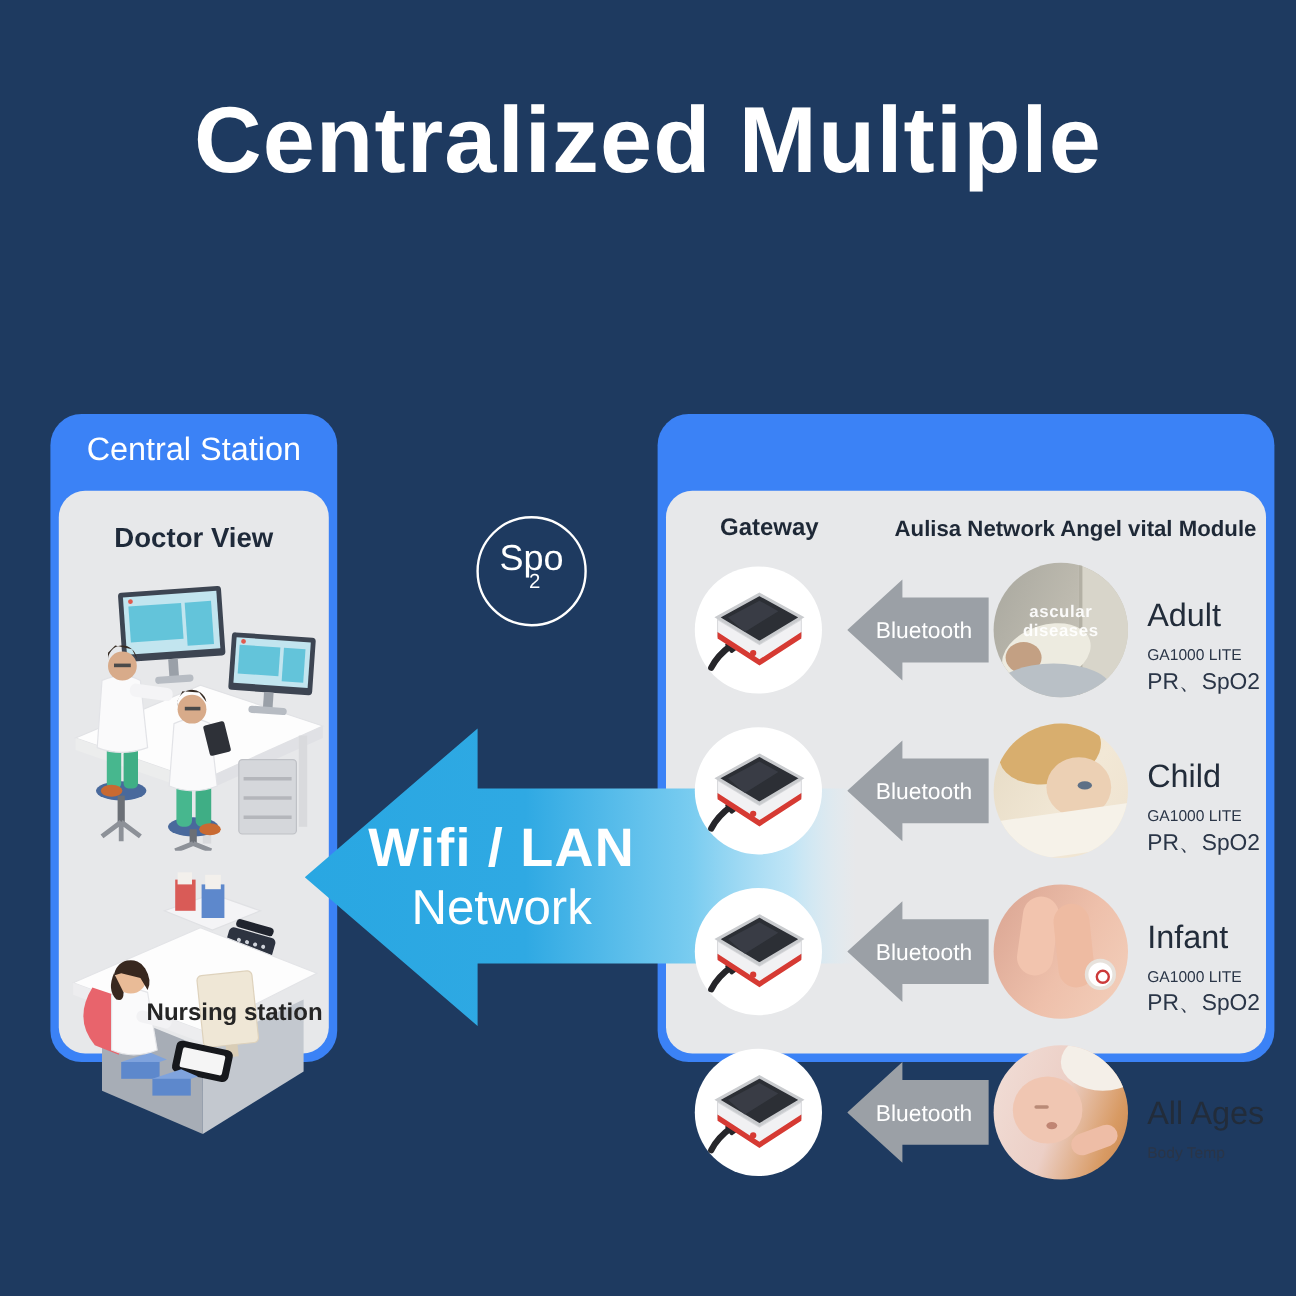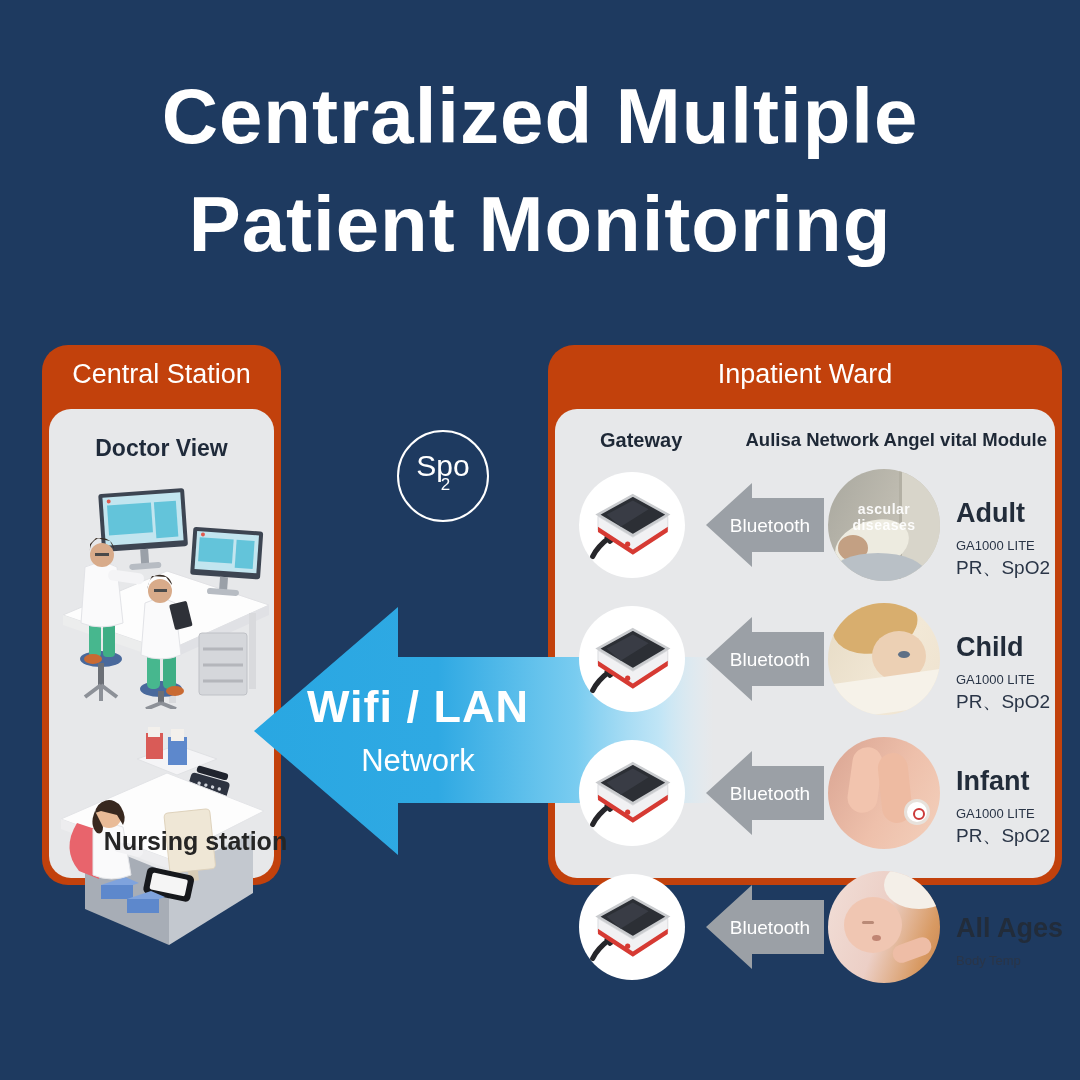--- a/index.html
+++ b/index.html
@@ -4,50 +4,50 @@
 <style>
   html,body{margin:0;padding:0;background:#0c1830;}
   .stage{position:relative;width:1080px;height:1080px;overflow:hidden;
          background:#1e3a60;font-family:"Liberation Sans",sans-serif;}
 
   
   .title{position:absolute;top:62px;left:0;width:100%;text-align:center;
          color:#ffffff;font-weight:bold;font-size:78px;line-height:108px;letter-spacing:1px;}
 
   
-  .panel{position:absolute;top:345px;height:540px;background:#c2410c;border-radius:26px;}
+  .panel{position:absolute;top:345px;height:540px;background:#3b82f6;border-radius:26px;}
   .panel.left{left:42px;width:239px;}
   .panel.right{left:548px;width:514px;}
   .panel-header{position:absolute;top:0;left:0;right:0;height:64px;line-height:58px;
                 text-align:center;color:#ffffff;font-size:27px;}
   .card{position:absolute;top:64px;left:7px;right:7px;bottom:7px;
         background:#e7e8ea;border-radius:22px;}
 
   
   .dv-label{position:absolute;top:26px;left:0;right:0;text-align:center;
             font-size:23px;font-weight:bold;color:#1f2a3a;}
   .ns-label{position:absolute;bottom:22px;left:0;right:0;text-align:center;
-            font-size:25px;font-weight:bold;color:#252525;transform:translateX(34px);}
+            font-size:20px;font-weight:bold;color:#252525;transform:translateX(34px);}
   .illus{position:absolute;left:0;}
 
   
   .card-head{position:absolute;top:20px;left:45px;right:8px;display:flex;
-             justify-content:space-between;align-items:flex-start;}
+             justify-content:space-between;align-items:center;}
   .gateway-label{font-size:20px;font-weight:bold;color:#1e2836;}
   .module-label{font-size:18.5px;font-weight:bold;color:#1e2836;}
 
   
   .ward-row{position:absolute;left:0;width:500px;height:134px;z-index:5;}
   .gw-circle{position:absolute;left:24px;top:14px;width:106px;height:106px;
              background:#ffffff;border-radius:50%;display:flex;align-items:center;justify-content:center;}
   .bt-arrow{position:absolute;left:151px;top:23px;width:118px;height:88px;}
   .photo{position:absolute;left:273px;top:11px;width:112px;height:112px;border-radius:50%;overflow:hidden;}
   .labels{position:absolute;left:401px;top:0;height:134px;width:100px;display:flex;
           flex-direction:column;justify-content:center;}
-  .p-name{font-size:27px;font-weight:bold;color:#222c3a;white-space:nowrap;margin-top:28px;}
+  .p-name{font-size:27px;font-weight:normal;color:#222c3a;white-space:nowrap;margin-top:28px;}
   .p-sub1{font-size:13px;color:#2a3547;margin-top:9px;white-space:nowrap;}
   .p-sub2{font-size:19px;color:#2a3547;margin-top:2px;white-space:nowrap;}
 
   .photo-overlay{position:absolute;top:32px;left:0;right:0;text-align:center;
                  color:rgba(255,255,255,.92);font-size:14px;font-weight:bold;letter-spacing:.5px;}
 
   
   .photo div{position:absolute;}
   .photo-adult{background:linear-gradient(115deg,#a9a89f,#bcb9ae 45%,#d2cfc5);}
   .ph-equip{right:-6px;top:0;width:44px;height:112px;background:#d8d5ca;border-left:3px solid #b3b0a4;}
@@ -79,30 +79,29 @@
          color:#ffffff;z-index:4;box-sizing:border-box;flex-direction:column;}
   .vital .v-main{font-size:30px;}
   .vital sup{font-size:17px;margin-left:5px;transform:translateY(-8px);}
   .vital.small .v-main{font-size:17.5px;letter-spacing:-1px;}
   .v-spo{top:430px;} .v-pr{top:544px;} .v-bt{top:820px;}
 
   
   .big-arrow{position:absolute;left:252px;top:595px;width:470px;height:280px;z-index:2;}
   .arrow-text{position:absolute;left:6px;top:86px;width:320px;text-align:center;color:#ffffff;}
   .arrow-text .l1{font-size:45px;font-weight:bold;letter-spacing:1px;}
-  .arrow-text .l2{font-size:31px;margin-top:10px;}
+  .arrow-text .l2{font-size:41px;margin-top:0;}
 </style>
 </head>
 <body>
 
 <div class="stage">
 
   <div class="title">
     <div>Centralized Multiple</div>
-    <div>Patient Monitoring</div>
   </div>
 
   <div class="panel left">
     <div class="panel-header">Central Station</div>
     <div class="card">
       <div class="dv-label">Doctor View</div>
 
       <svg class="illus" style="top:54px;" width="225" height="246" viewBox="0 0 225 246">
 
         <polygon points="14,152 118,108 220,142 118,188" fill="#fdfdfd" stroke="#e1e2e5"></polygon>
@@ -208,21 +207,20 @@
         <circle cx="60" cy="108" r="13" fill="#e9bb97"></circle>
         <path d="M46 106 a14 14 0 0 1 26 -6 q6 10 2 18 l-6 -10 -16 -4 z" fill="#38281f"></path>
         <path d="M46 104 q-6 14 2 22 q6 2 6 -6 z" fill="#38281f"></path>
       </svg>
 
       <div class="ns-label">Nursing station</div>
     </div>
   </div>
 
   <div class="panel right">
-    <div class="panel-header">Inpatient Ward</div>
     <div class="card">
       <div class="card-head">
         <span class="gateway-label">Gateway</span>
         <span class="module-label">Aulisa Network Angel vital Module</span>
       </div>
 
       <div class="ward-row" style="top:49px;">
         <div class="gw-circle">
           <svg width="96" height="84" viewBox="0 0 110 96">
             <path d="M30 62 Q16 72 10 84" stroke="#26262a" stroke-width="6" fill="none" stroke-linecap="round"></path>

